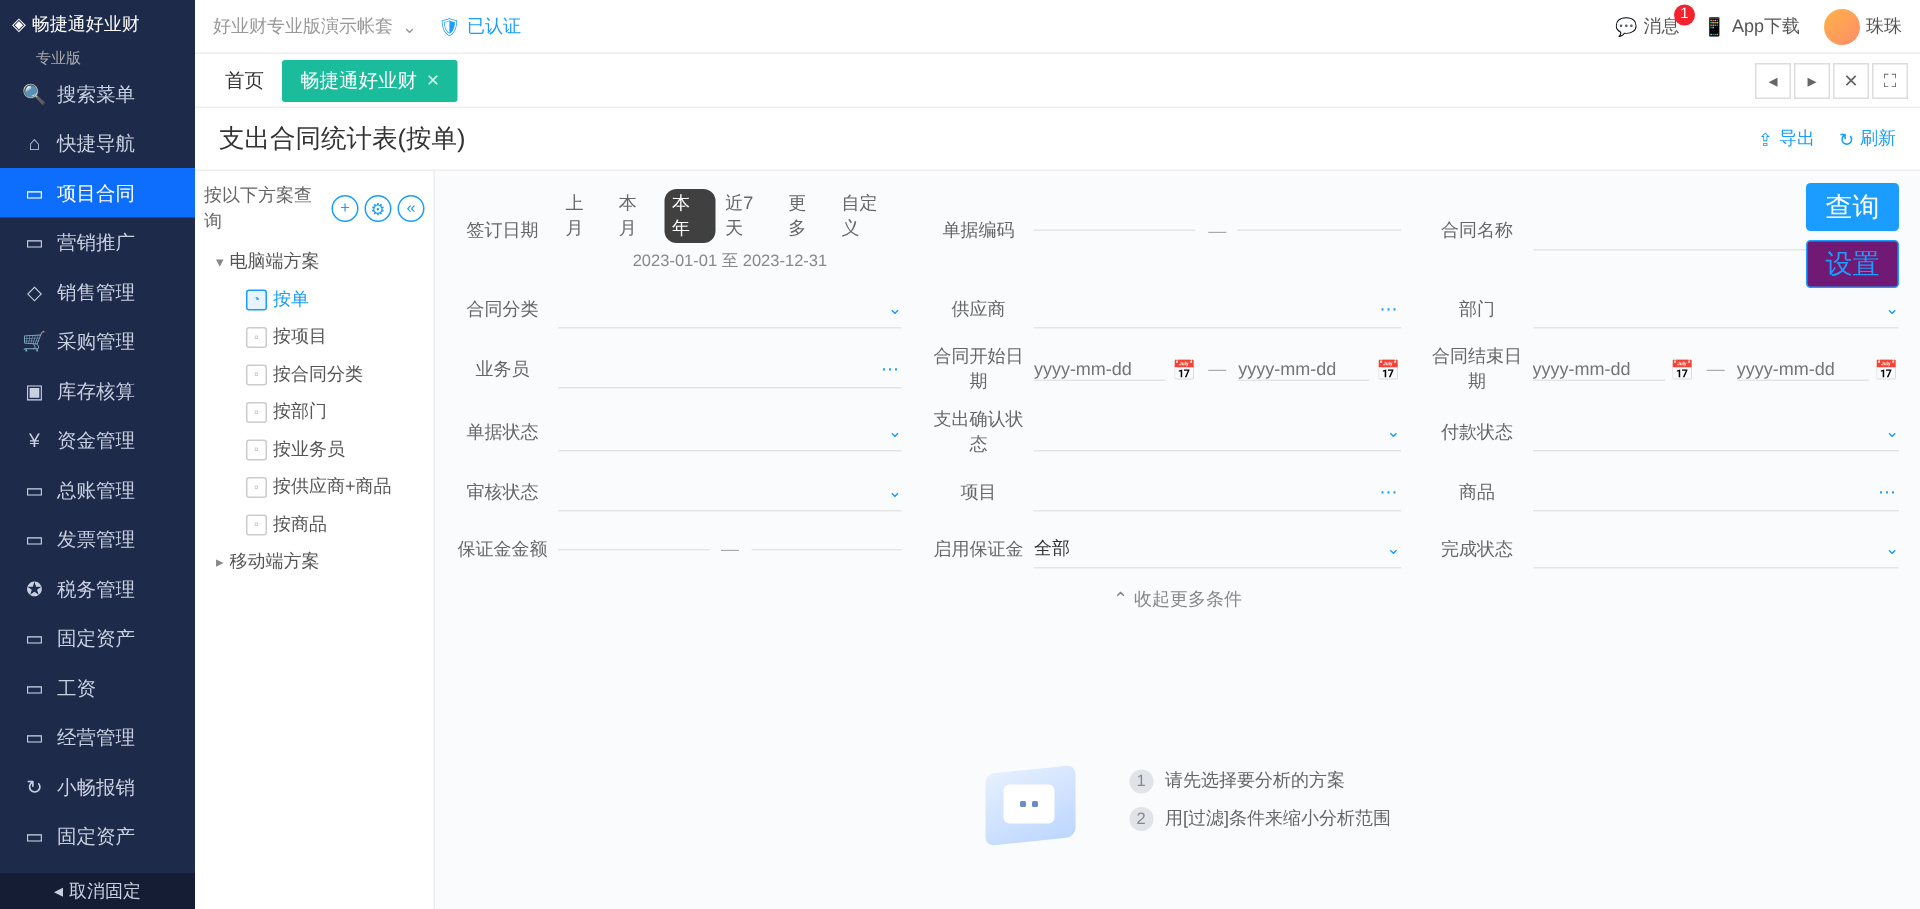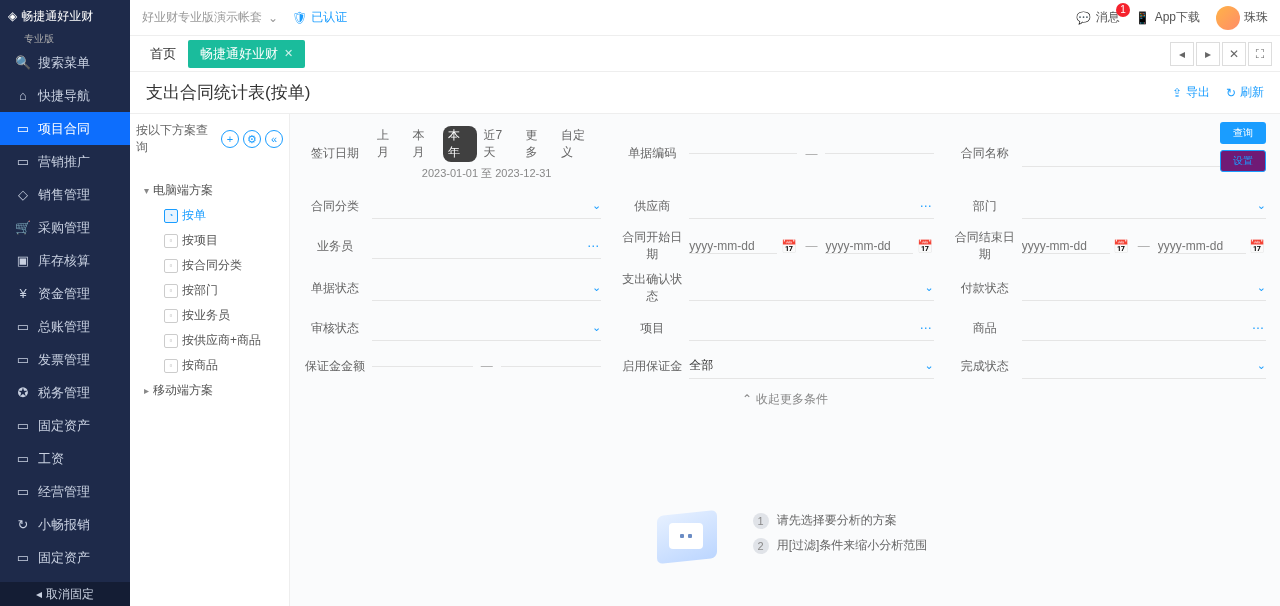--- a/index.html
+++ b/index.html
@@ -35,35 +35,35 @@
 
 .titlebar { height: 42px; display: flex; align-items: center; padding: 0 16px; border-bottom: 1px solid #eee; }
 .page-title { font-size: 17px; font-weight: 500; color: #333; }
 .titlebar-actions { margin-left: auto; display: flex; gap: 16px; }
 .title-action { display: flex; align-items: center; gap: 4px; color: #1a9dff; cursor: pointer; }
 
 .body { flex: 1; display: flex; overflow: hidden; }
 
 
 .scheme-panel { width: 160px; border-right: 1px solid #eee; padding: 8px 6px; background: #fff; }
-.scheme-head { display: flex; align-items: center; gap: 4px; margin-bottom: 22px; }
+.scheme-head { display: flex; align-items: center; gap: 4px; margin-bottom: 6px; }
 .scheme-head-title { font-size: 12px; color: #666; flex: 1; }
 .circle-btn { width: 18px; height: 18px; border: 1px solid #1a9dff; color: #1a9dff; border-radius: 50%; display: flex; align-items: center; justify-content: center; font-size: 11px; cursor: pointer; }
 .tree-node { display: flex; align-items: center; gap: 4px; padding: 4px 4px 4px 8px; cursor: pointer; color: #555; }
 .tree-node.level2 { padding-left: 28px; font-size: 12px; }
 .tree-node.sel { color: #1a9dff; }
 .tree-caret { font-size: 10px; color: #888; }
 .node-icon { width: 14px; height: 14px; display: inline-flex; align-items: center; justify-content: center; border: 1px solid #ccc; border-radius: 2px; font-size: 8px; color: #aaa; }
 .node-icon.sel { border-color: #1a9dff; color: #1a9dff; background: #e8f4ff; }
 
 
 .filter-area { flex: 1; display: flex; flex-direction: column; overflow: hidden; background: #fafbfc; }
 .filter-form { padding: 10px 14px 4px; display: grid; grid-template-columns: repeat(3, 1fr); gap: 8px 20px; position: relative; }
 .filter-side { position: absolute; right: 14px; top: 8px; display: flex; flex-direction: column; gap: 6px; }
-.btn { padding: 3px 12px; border-radius: 3px; font-size: 10px; cursor: pointer; border: 1px solid transparent; text-align: center; }
+.btn { padding: 3px 12px; border-radius: 3px; font-size: 18px; cursor: pointer; border: 1px solid transparent; text-align: center; }
 .btn-primary { background: #1a9dff; color: #fff; }
 .btn-outline { border-color: #1a9dff; color: #1a9dff; background: #701a75; }
 .field { display: flex; align-items: center; gap: 6px; min-height: 30px; }
 .field-label { width: 62px; text-align: center; color: #666; font-size: 12px; }
 .field-body { flex: 1; display: flex; align-items: center; gap: 4px; border-bottom: 1px solid #e5e5e5; min-height: 26px; padding: 2px 0; }
 .field-body.noborder { border-bottom: none; }
 .range-sep { color: #aaa; padding: 0 4px; }
 .quick-btn { color: #666; padding: 1px 5px; cursor: pointer; font-size: 12px; }
 .quick-btn.active { background: #404040; color: #fff; border-radius: 8px; }
 .more-icon { margin-left: auto; color: #1a9dff; cursor: pointer; letter-spacing: 2px; }

